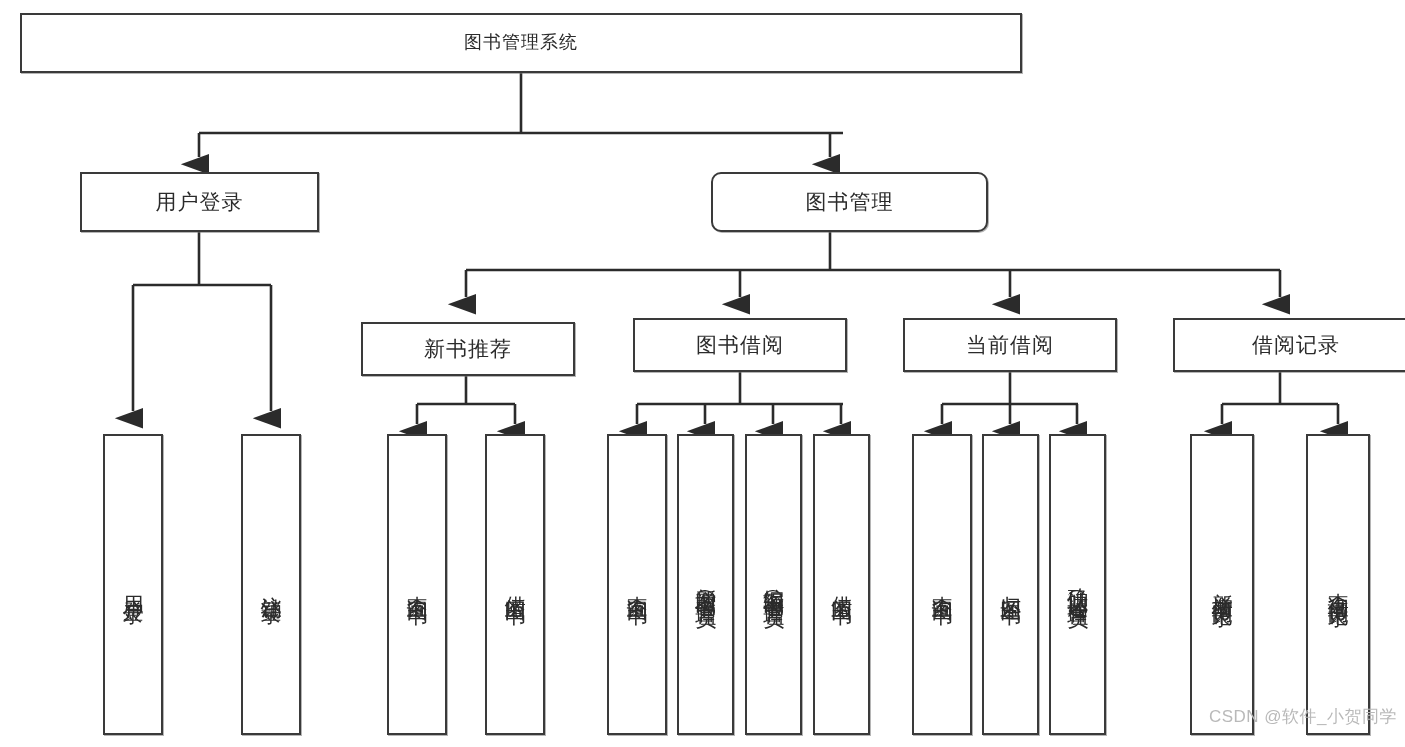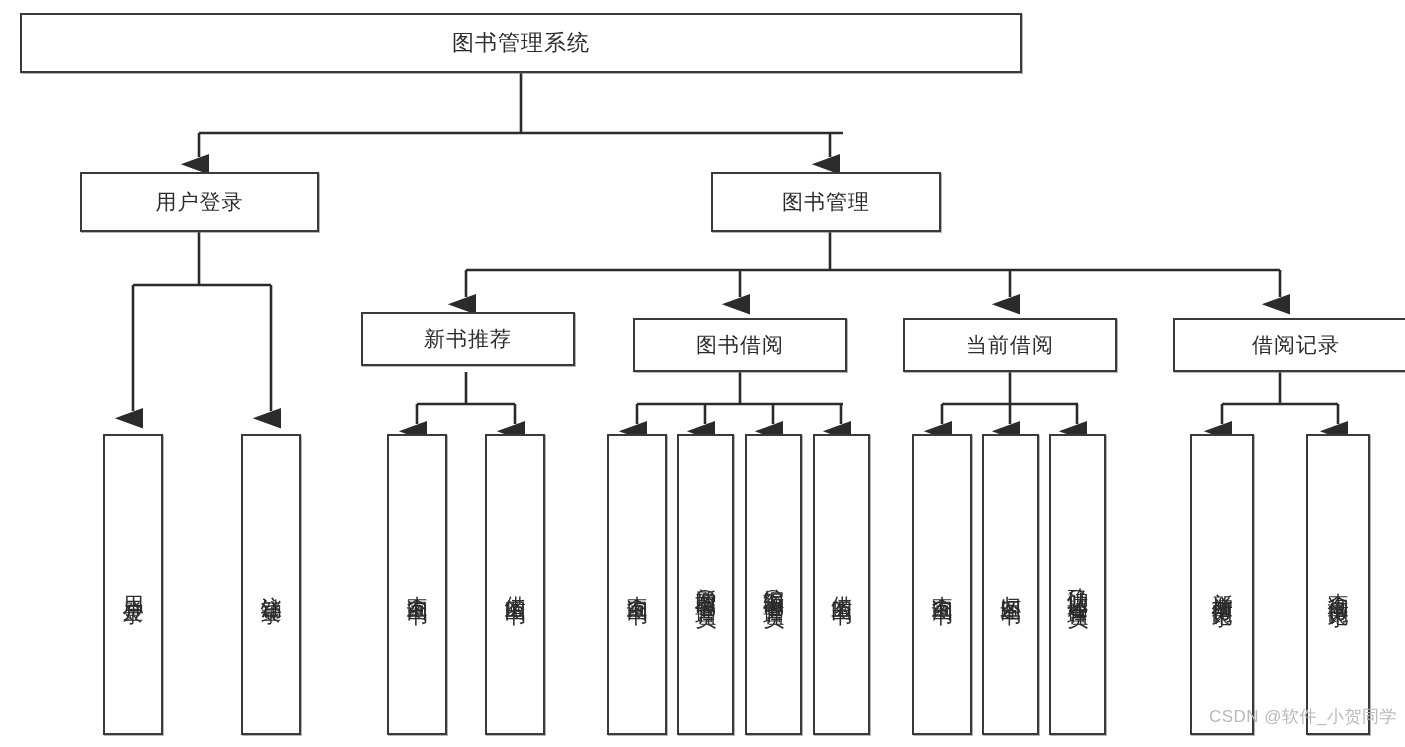--- a/index.html
+++ b/index.html
@@ -36,21 +36,21 @@
     justify-content: center;
     color: #2b2b2b;
     z-index: 2;
   }
   .node.horiz {
     font-size: 21px;
     letter-spacing: 1px;
     line-height: 1.2;
   }
   .node.root {
-    font-size: 22px;
+    font-size: 18px;
   }
   .node.vert {
     writing-mode: vertical-rl;
     text-orientation: upright;
     font-size: 21px;
     letter-spacing: 3px;
     line-height: 1.25;
     padding: 6px 0;
     text-align: center;
   }
@@ -126,25 +126,25 @@
   </svg>
 
   <div class="node root horiz" style="left:20px; top:13px; width:1002px; height:60px;">
     <span>图书管理系统</span>
   </div>
 
   <div class="node horiz" style="left:80px; top:172px; width:239px; height:60px;">
     <span>用户登录</span>
   </div>
 
-  <div class="node horiz" style="left:711px; top:172px; width:230px; height:60px;">
+  <div class="node horiz" style="left:711px; top:172px; width:277px; height:60px;border-radius:10px;">
     <span>图书管理</span>
   </div>
 
-  <div class="node horiz" style="left:361px; top:312px; width:214px; height:54px;">
+  <div class="node horiz" style="left:361px; top:322px; width:214px; height:54px;">
     <span>新书推荐</span>
   </div>
 
   <div class="node horiz" style="left:903px; top:318px; width:214px; height:54px;">
     <span>当前借阅</span>
   </div>
 
   <div class="node horiz" style="left:633px; top:318px; width:214px; height:54px;">
     <span>图书借阅</span>
   </div>

